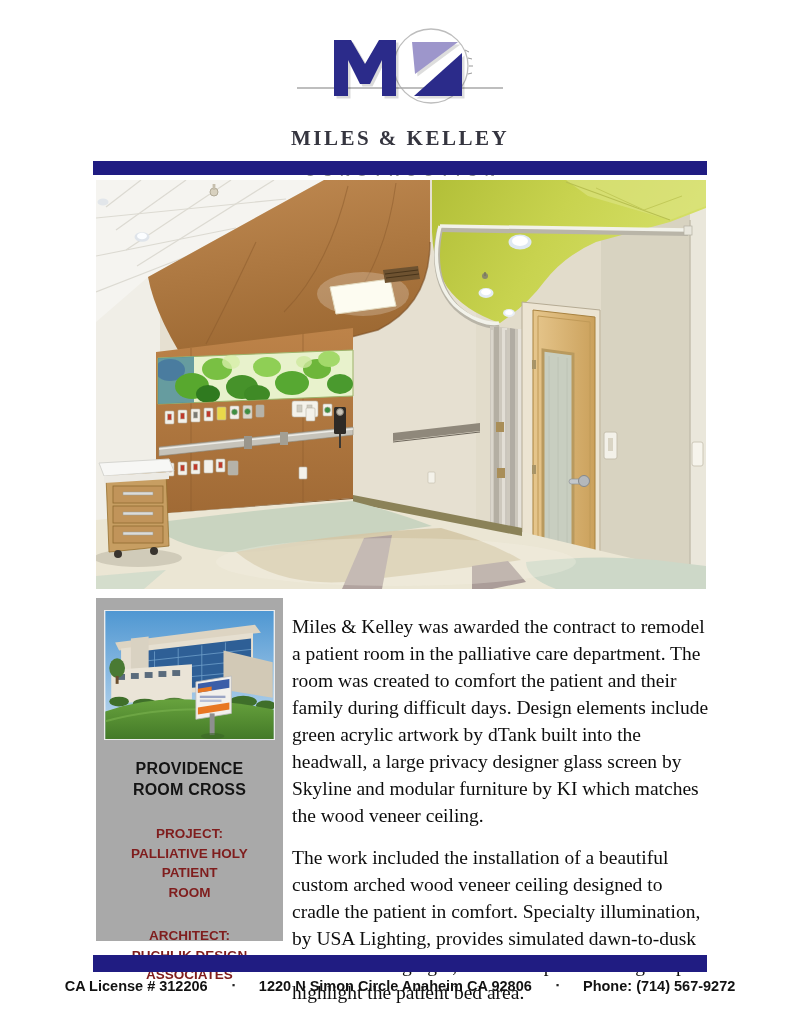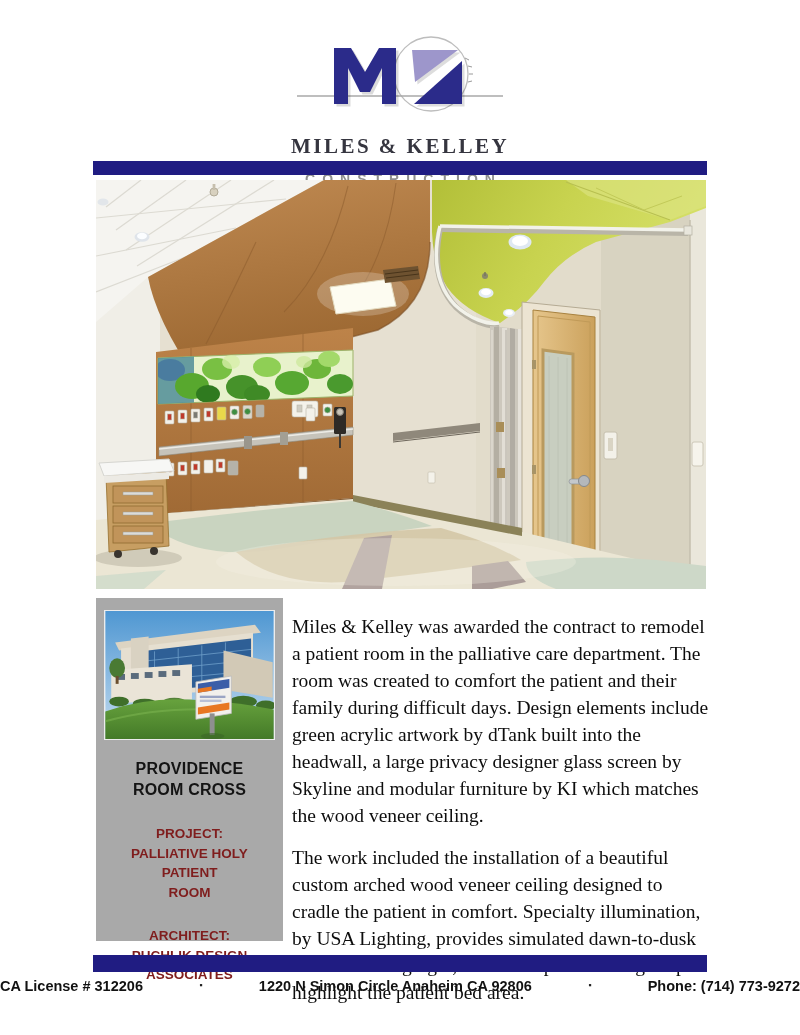--- a/index.html
+++ b/index.html
@@ -3,21 +3,21 @@
 <meta charset="utf-8">
 <style>
   * { margin:0; padding:0; box-sizing:border-box; }
   html,body { background:#ffffff; }
   .page {
     position:relative; width:800px; height:1035px; margin:0 auto;
     background:#ffffff; overflow:hidden;
     font-family:"Liberation Sans", sans-serif;
   }
   
-  .logo-block { position:absolute; top:36px; left:50%; transform:translateX(-50%); width:260px; text-align:center; }
+  .logo-block { position:absolute; top:28px; left:50%; transform:translateX(-50%); width:260px; text-align:center; }
   .logo-svg { display:block; margin:0 auto; }
   .wordmark {
     margin-top:2px; font-family:"Liberation Serif", serif; font-weight:700;
     font-size:21px; letter-spacing:2.5px; color:#35353f; white-space:nowrap;
   }
   .tagline {
     margin-top:12px; font-size:14px; letter-spacing:7px; color:#8f8f8f; font-weight:700;
     white-space:nowrap; padding-left:7px;
   }
   
@@ -36,21 +36,21 @@
   .client { margin-top:18px; font-weight:700; font-size:16px; line-height:21px; color:#141414; letter-spacing:.2px; }
   .side-sec { margin-top:24px; font-weight:700; font-size:13.5px; line-height:19.5px; color:#7f1d1d; }
   
   .main-col { position:absolute; left:292px; top:600px; width:422px; }
   .scope-title { font-size:27px; font-weight:700; color:#141414; letter-spacing:0; }
   .body-copy { margin-top:13px; font-family:"Liberation Serif", serif; font-size:19.5px; line-height:27px; color:#0d0d0d; }
   .body-copy + .body-copy { margin-top:15px; }
   
   .footer {
     position:absolute; left:0; top:978px; width:100%;
-    display:flex; justify-content:space-between; align-items:center; gap:24px;
+    display:flex; justify-content:center; align-items:center; gap:24px;
     font-weight:700; font-size:14.5px; color:#121212; white-space:nowrap;
   }
   .footer .sep { font-size:9px; color:#222; transform:translateY(-1px); }
 </style>
 </head>
 <body>
 
 <div class="page">
 
   <div class="logo-block">
@@ -383,16 +383,16 @@
     <p class="body-copy">Miles &amp; Kelley was awarded the contract to remodel a patient room in the palliative care department.  The room was created to comfort the patient and their family during difficult days.  Design elements include green acrylic artwork by dTank built into the headwall, a large privacy designer glass screen by Skyline and modular furniture by KI which matches the wood veneer ceiling.</p>
     <p class="body-copy">The work included the installation of a beautiful custom arched wood veneer ceiling designed to cradle the patient in comfort. Specialty illumination, by USA Lighting, provides simulated dawn-to-dusk color rendering light, while complex flooring shapes highlight the patient bed area.</p>
   </div>
 
   <div class="bar bar-bottom"></div>
   <div class="footer">
     <span>CA License # 312206</span>
     <span class="sep">▪</span>
     <span>1220 N Simon Circle Anaheim CA 92806</span>
     <span class="sep">▪</span>
-    <span>Phone: (714) 773-9272</span>
+    <span>Phone: (714) 567-9272</span>
   </div>
 
 </div>
 
 </body></html>

